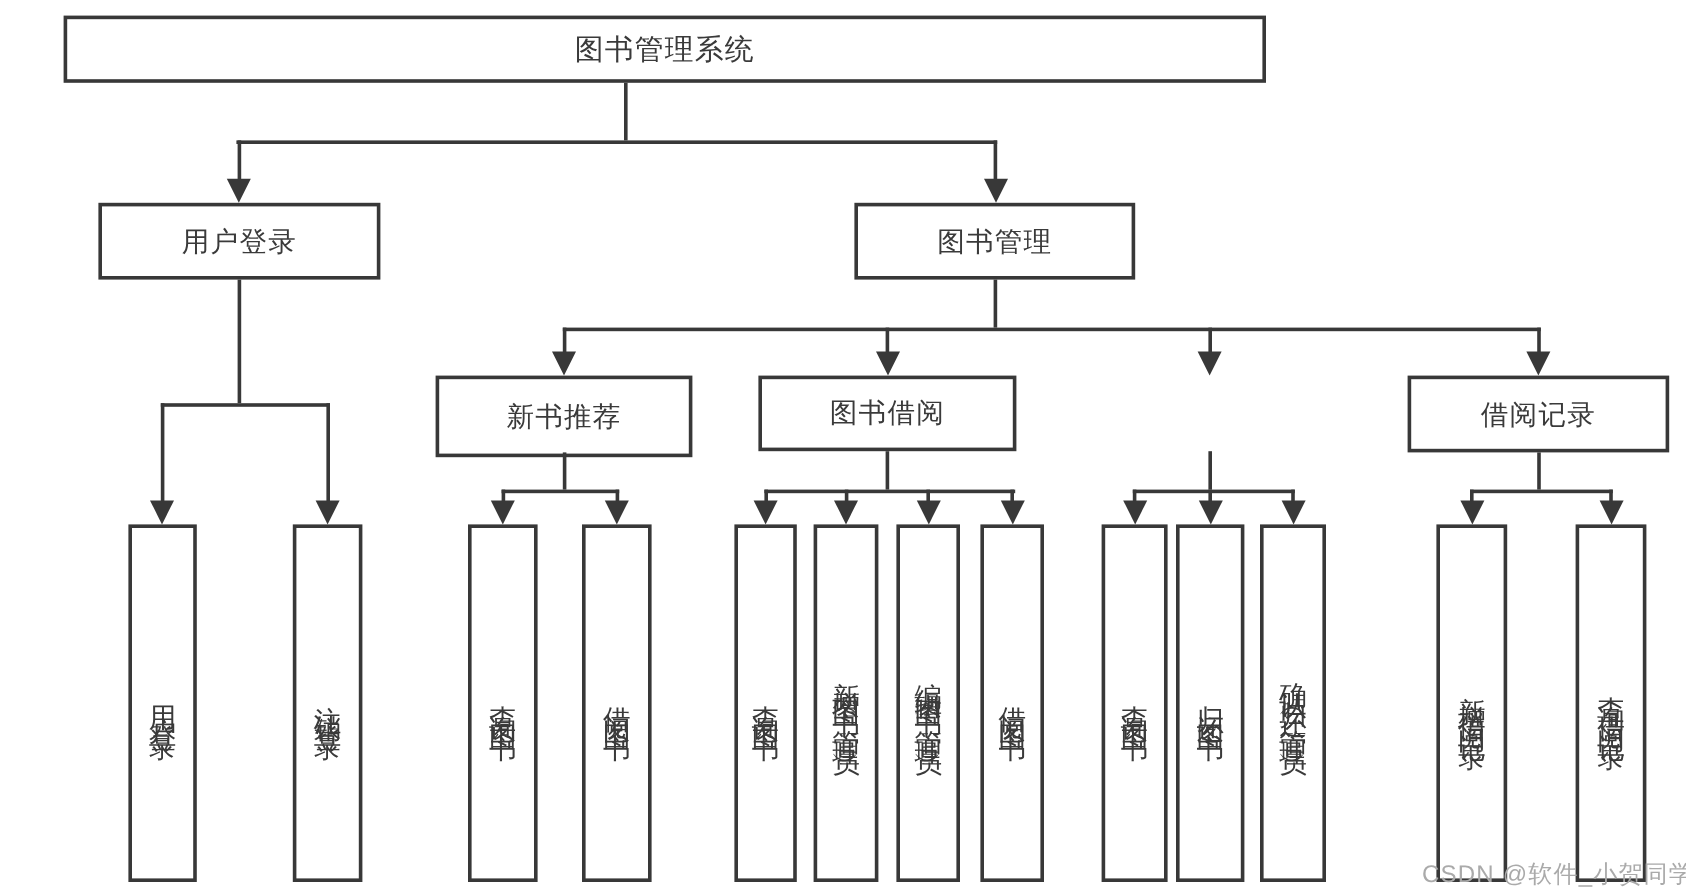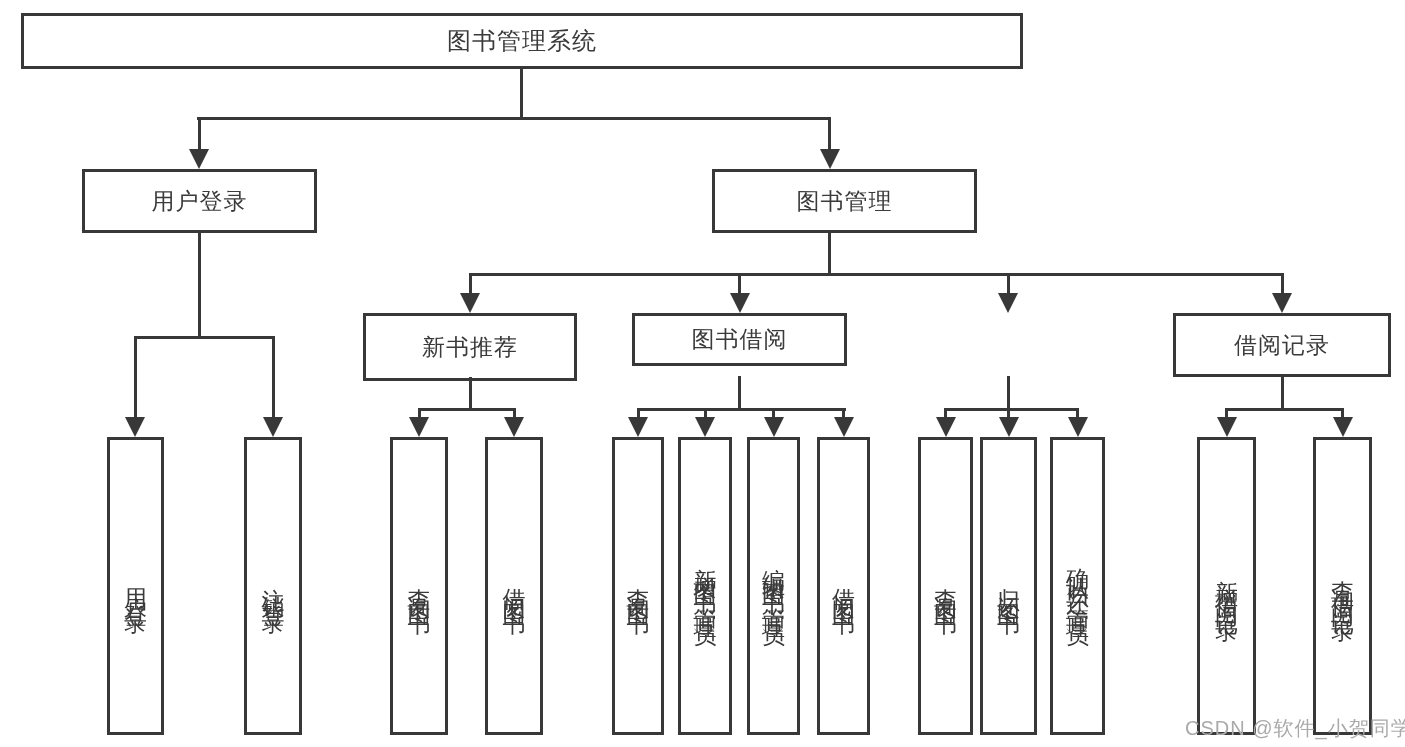--- a/index.html
+++ b/index.html
@@ -19,21 +19,21 @@
   .box{
     position:absolute;
     border:3px solid var(--line);
     background:#fff;
     display:flex;align-items:center;justify-content:center;
     box-sizing:border-box;
     color:var(--text);
     font-size:23px;
     letter-spacing:1px;
   }
-  .box.root{font-size:24px;}
+  .box.root{font-size:24px;margin-left:32px;}
   .vbox{
     position:absolute;
     border:3px solid var(--line);
     background:#fff;
     display:flex;align-items:center;justify-content:center;
     box-sizing:border-box;
     color:var(--text);
     font-size:23px;
     top:437px;height:298px;
   }
@@ -67,28 +67,28 @@
 
 <div class="canvas">
 
   <div class="box root" style="left:21px;top:13px;width:1002px;height:56px">
     <span>图书管理系统</span>
   </div>
 
   <div class="box" style="left:82px;top:169px;width:235px;height:64px">
     <span>用户登录</span>
   </div>
-  <div class="box" style="left:712px;top:169px;width:265px;height:64px">
+  <div class="box" style="left:712px;top:169px;width:234px;height:64px">
     <span>图书管理</span>
   </div>
 
   <div class="box" style="left:363px;top:313px;width:214px;height:68px">
     <span>新书推荐</span>
   </div>
-  <div class="box" style="left:632px;top:313px;width:215px;height:53px">
+  <div class="box" style="left:632px;top:313px;width:215px;height:63px">
     <span>图书借阅</span>
   </div>
   <div class="box" style="left:1173px;top:313px;width:218px;height:64px">
     <span>借阅记录</span>
   </div>
 
   <div class="vbox" style="left:107px;width:57px">
     <span>用户登录</span>
   </div>
   <div class="vbox" style="left:244px;width:58px">

